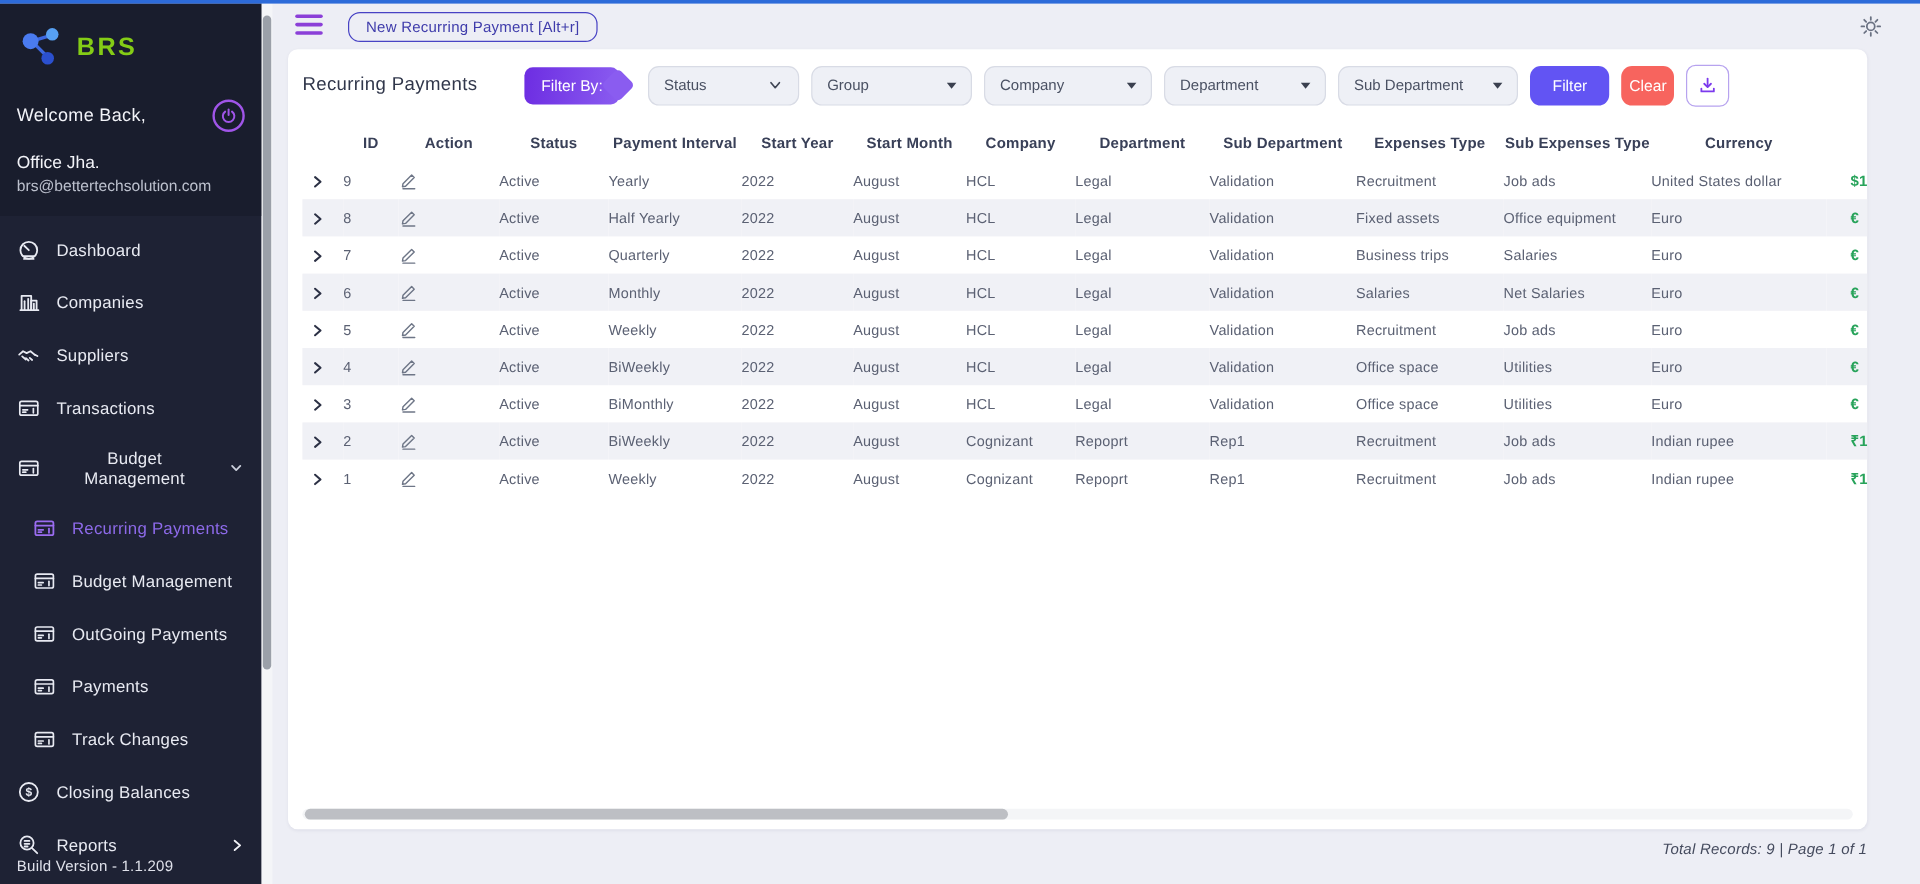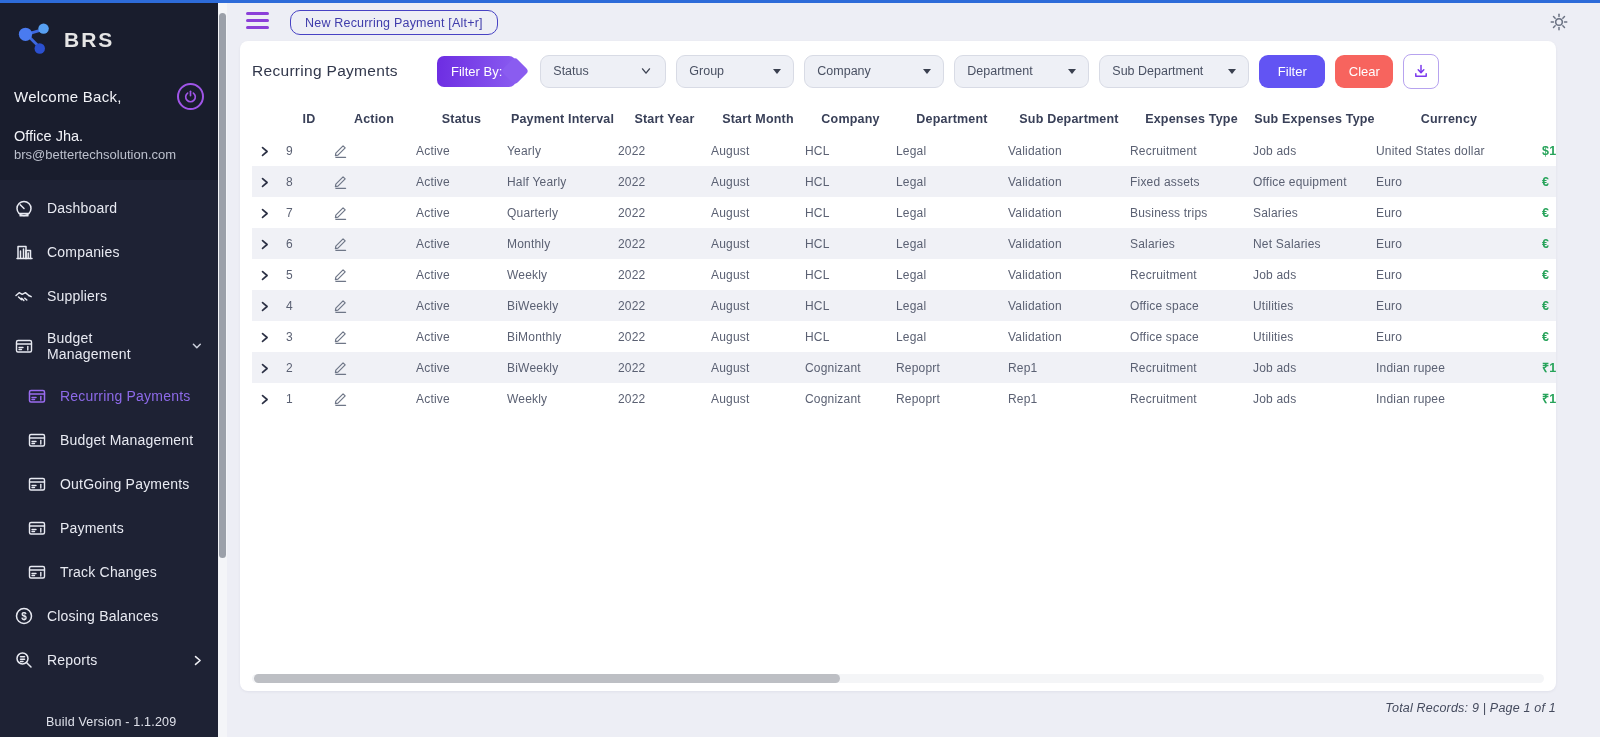--- a/index.html
+++ b/index.html
@@ -10,36 +10,36 @@
     font-family:"Liberation Sans", sans-serif;
     -webkit-font-smoothing:antialiased;
   }
   
   .top-strip { position:absolute; left:0; top:0; width:1600px; height:3px; background:#2d6bd9; z-index:50; }
 
   
   .sidebar { position:absolute; left:0; top:3px; bottom:0; width:218px; background:#1e2234; color:#eef0f6; z-index:10; }
   .sb-head { padding:14px 14px 10px 14px; background:#191d2d; }
   .logo-row { display:flex; align-items:center; gap:8px; margin:4px 0 24px 0; }
-  .brand-text { font-size:21px; font-weight:800; letter-spacing:2px; color:#e5e5e5; }
+  .brand-text { font-size:21px; font-weight:800; letter-spacing:2px; color:#84cc16; }
   .welcome-row { display:flex; align-items:center; justify-content:space-between; margin-bottom:18px; }
   .welcome-text { font-size:15px; color:#f2f3f8; letter-spacing:.3px; }
   .power-btn { width:27px; height:27px; border-radius:50%; border:2px solid #a055e8; display:flex; align-items:center; justify-content:center; cursor:pointer; }
   .user-name { font-size:14.5px; color:#f2f3f8; margin-bottom:3px; }
   .user-email { font-size:13px; color:#bcc0cd; padding-bottom:8px; }
 
-  .nav { padding-top:6px; }
+  .nav { padding-top:6px;text-align:center; }
   .nav-item { display:flex; align-items:center; gap:13px; padding:12px 14px; cursor:pointer; color:#e8eaf2; }
   .nav-item .lbl { font-size:14px; letter-spacing:.2px; }
   .nav-item.sub { padding-left:27px; }
   .nav-item.active { color:#9a6cf0; }
   .nav-item.active .lbl { color:#8d6ae9; }
   .nav-item .chev { margin-left:auto; }
   .icon-20 { width:20px; height:20px; flex:0 0 20px; }
-  .sb-foot { position:absolute; left:0; bottom:8px; width:100%; padding:0 14px; font-size:12.5px; color:#dfe1ea; letter-spacing:.2px;margin-left:32px; }
+  .sb-foot { position:absolute; left:0; bottom:8px; width:100%; padding:0 14px; font-size:12.5px; color:#dfe1ea; letter-spacing:.2px; }
 
   
   .sb-scrollbar { position:absolute; left:218px; top:3px; bottom:0; width:9px; background:#f4f5f8; z-index:11; }
   .sb-scrollbar .thumb { position:absolute; left:1px; top:10px; width:7px; height:545px; background:#9ba0a9; border-radius:4px; }
 
   
   .main { position:absolute; left:227px; top:3px; right:0; bottom:0; }
 
   .topbar { position:absolute; left:0; top:0; right:0; height:38px; }
   .hamburger { position:absolute; left:19px; top:9px; width:23px; cursor:pointer; }
@@ -49,28 +49,28 @@
 
   
   .card { position:absolute; left:13px; top:38px; width:1316px; height:650px; background:#ffffff; border-radius:8px; box-shadow:0 1px 3px rgba(20,25,60,.06); overflow:hidden; }
   .card-header { display:flex; align-items:center; padding:13px 12px 11px 12px; height:58px; }
   .page-title { width:185px; font-size:15.5px; color:#31374b; letter-spacing:.3px; }
   .filters { display:flex; align-items:center; gap:10px; }
   .filter-badge { position:relative; height:31px; padding:0 14px; display:flex; align-items:center; background:linear-gradient(95deg,#6d2de2,#8a5cf0); color:#fff; font-size:13px; border-radius:7px; z-index:2; }
   .filter-badge::after { content:""; position:absolute; right:-9px; top:5.5px; width:20px; height:20px; background:#8a5cf0; transform:rotate(45deg); border-radius:4px; z-index:-1; }
   .dd { height:33px; background:#eef0f6; border:1px solid #d8dbe5; border-radius:9px; display:flex; align-items:center; justify-content:space-between; padding:0 12px; font-size:12.5px; color:#4a5163; cursor:pointer; }
   .dd-status { width:126px; margin-left:14px; }
-  .dd-group { width:118px; }
+  .dd-group { width:134px; }
   .dd-company { width:140px; }
   .dd-dept { width:135px; }
   .dd-subdept { width:150px; }
   .tri { width:0; height:0; border-left:4px solid transparent; border-right:4px solid transparent; border-top:5px solid #3a404f; }
   .btn { height:33px; border:none; border-radius:9px; color:#fff; font-size:13px; font-family:"Liberation Sans",sans-serif; cursor:pointer; }
   .btn-filter { width:66px; background:#6254f3; }
-  .btn-clear { width:58px; background:#f7645e; }
+  .btn-clear { width:44px; background:#f7645e; }
   .btn-download { width:36px; height:35px; background:#fff; border:1px solid #b7a3ef; border-radius:8px; display:flex; align-items:center; justify-content:center; cursor:pointer; }
 
   
   .table-wrap { margin-left:12px; padding-top:4px; }
   table { border-collapse:collapse; table-layout:fixed; width:1450px; }
   col.c-exp{width:34px;} col.c-id{width:46px;} col.c-act{width:84px;} col.c-status{width:91px;}
   col.c-int{width:111px;} col.c-yr{width:93px;} col.c-mo{width:94px;} col.c-co{width:91px;}
   col.c-dept{width:112px;} col.c-sd{width:122px;} col.c-et{width:123px;} col.c-set{width:123px;}
   col.c-cur{width:146px;} col.c-amt{width:180px;}
   th { height:32px; text-align:center; font-size:12.5px; font-weight:600; color:#394058; letter-spacing:.2px; }
@@ -141,20 +141,30 @@
     </div>
     <div class="nav-item">
       <svg class="icon-20" viewBox="0 0 20 20" fill="none" stroke="currentColor" stroke-width="1.5" stroke-linecap="round" stroke-linejoin="round">
         <path d="M2 9.5 l3.2-2.8 3 1.6 3.2-1.6 3.4 2.8"></path>
           <path d="M4.5 11 l3 2.6"></path>
           <path d="M7.6 12.4 l2.2 2"></path>
           <path d="M10.8 12.2 l2 1.8"></path>
           <path d="M14.8 9.5 l2.4 1.2"></path>
       </svg>
       <span class="lbl">Suppliers</span>
+    </div>
+    <div class="nav-item">
+      <svg class="icon-20" viewBox="0 0 20 20" fill="none" stroke="currentColor" stroke-width="1.4" stroke-linecap="round">
+        <rect x="2.5" y="4.5" width="15" height="11.5" rx="1.5"></rect>
+          <line x1="2.5" y1="8" x2="17.5" y2="8"></line>
+          <line x1="5" y1="11.5" x2="9" y2="11.5"></line>
+          <line x1="5" y1="13.5" x2="7.5" y2="13.5"></line>
+          <line x1="13.8" y1="10.5" x2="13.8" y2="14"></line>
+      </svg>
+      <span class="lbl">Transactions</span>
     </div>
     <div class="nav-item">
       <svg class="icon-20" viewBox="0 0 20 20" fill="none" stroke="currentColor" stroke-width="1.4" stroke-linecap="round">
         <rect x="2.5" y="4.5" width="15" height="11.5" rx="1.5"></rect>
           <line x1="2.5" y1="8" x2="17.5" y2="8"></line>
           <line x1="5" y1="11.5" x2="9" y2="11.5"></line>
           <line x1="5" y1="13.5" x2="7.5" y2="13.5"></line>
           <line x1="13.8" y1="10.5" x2="13.8" y2="14"></line>
       </svg>
       <span class="lbl">Budget Management</span>

